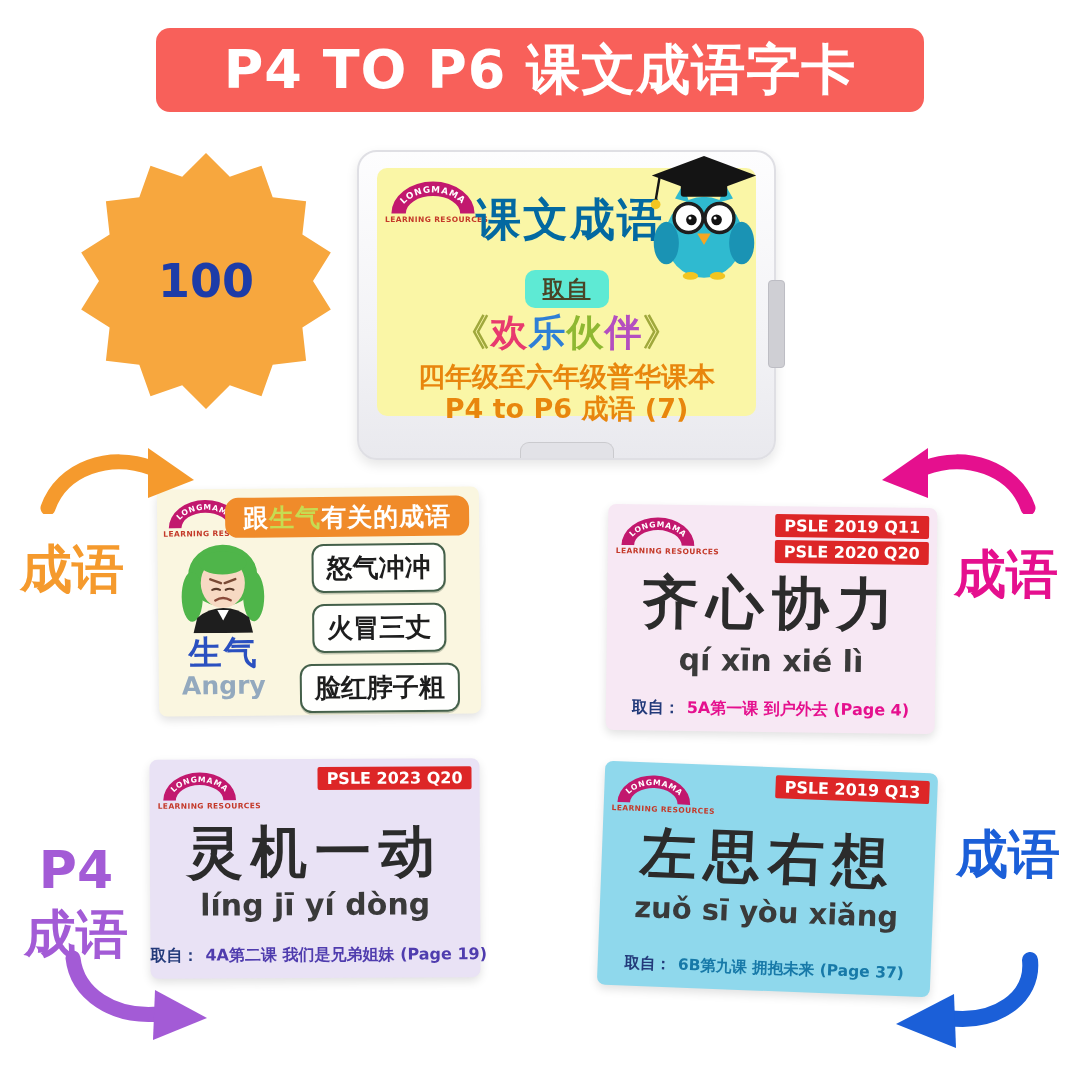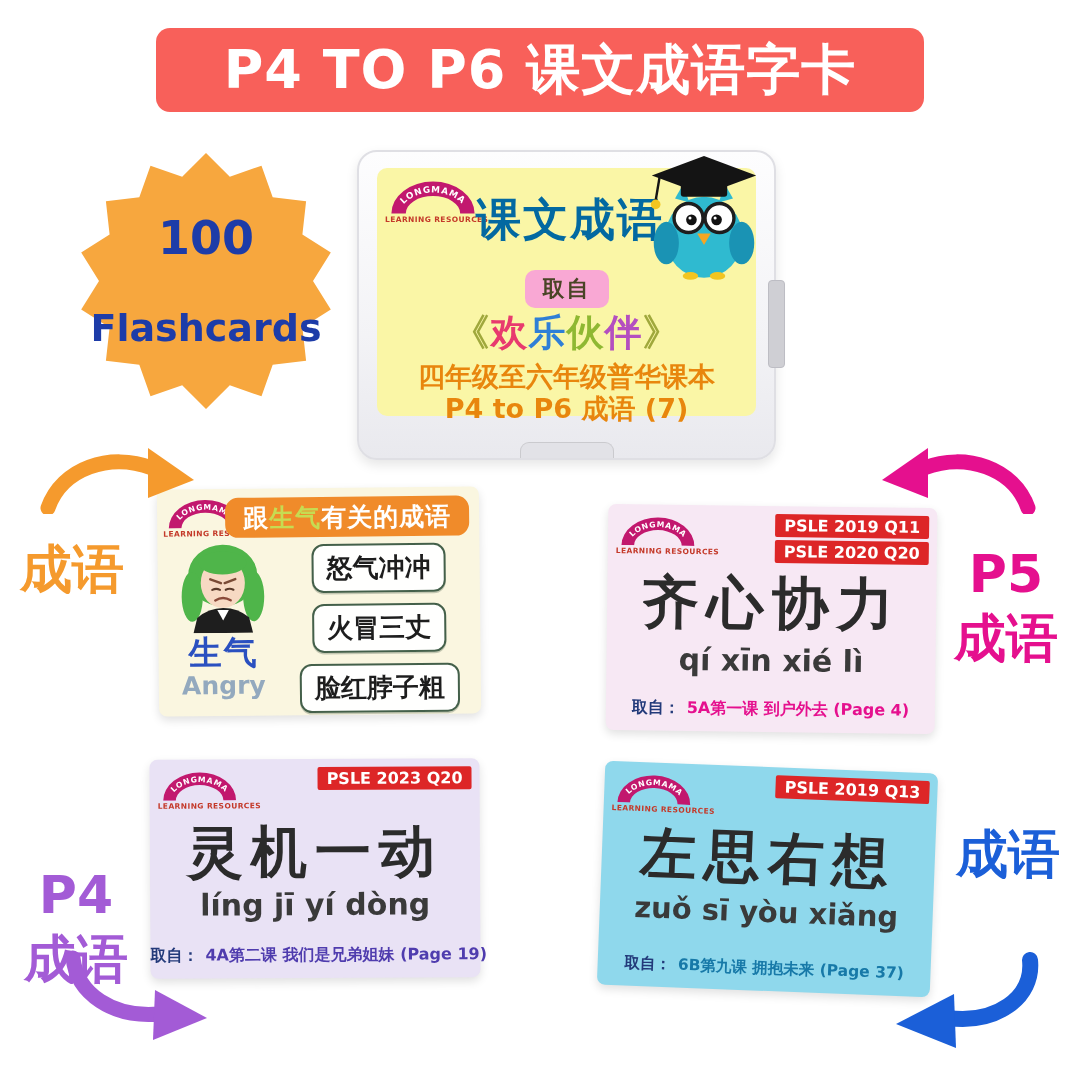--- a/index.html
+++ b/index.html
@@ -59,39 +59,38 @@
   #sum-cn{position:absolute;left:8px;top:142px;width:114px;text-align:center;font-size:33px;font-weight:800;letter-spacing:2px;}
   #sum-en{position:absolute;left:8px;top:182px;width:114px;text-align:center;font-size:25px;font-weight:600;}
   #sum-idioms{position:absolute;left:126px;top:56px;right:6px;display:flex;flex-direction:column;gap:11px;align-items:center;}
   .idiom-pill{background:rgba(255,255,255,.96);border:2.5px solid;border-radius:12px;padding:5px 13px;
               font-size:26px;font-weight:700;color:#1d1d1d;white-space:nowrap;box-shadow:0 1.5px 0 rgba(70,90,70,.30);}
 
   
   .pointer{position:absolute;text-align:center;font-weight:800;font-size:52px;line-height:1.24;}
   #ptr-summary{left:2px;top:537px;width:140px;}
   #ptr-p5{left:936px;top:542px;width:140px;}
-  #ptr-p4{left:8px;top:863px;width:136px;}
+  #ptr-p4{left:8px;top:838px;width:136px;}
   #ptr-p6{left:940px;top:822px;width:136px;}
 
   .arrow{position:absolute;}
 </style>
 </head>
 <body>
 
 <div id="stage">
 
   <div id="banner" style="background-color: rgb(248, 96, 90); color: rgb(255, 255, 255);">P4 TO P6 课文成语字卡</div>
 
   <div id="burst">
     <svg width="272" height="258" viewBox="0 0 272 258">
       <polygon id="burst-star" points="136.0,1.0 159.8,24.7 191.5,13.7 202.7,45.3 236.1,49.2 232.4,82.6 260.8,100.5 243.0,129.0 260.8,157.5 232.4,175.4 236.1,208.8 202.7,212.7 191.5,244.3 159.8,233.3 136.0,257.0 112.2,233.3 80.5,244.3 69.3,212.7 35.9,208.8 39.6,175.4 11.2,157.5 29.0,129.0 11.2,100.5 39.6,82.6 35.9,49.2 69.3,45.3 80.5,13.7 112.2,24.7" fill="#F7A73E"></polygon>
     </svg>
     <div class="txt" style="color: rgb(29, 60, 168); gap: 40px;">
       <div class="l0">100</div>
-      <div class="l1">Flashcards</div>
     </div>
   </div>
 
   <div id="box">
     <div id="box-latch"></div>
     <div id="box-clasp"></div>
     <div id="box-label" style="background-color: rgb(250, 246, 166);">
       <div class="lm-wrap" style="left:8px;top:10px;">
         <svg viewBox="0 0 120 44">
           <path d="M8,44 A52,40 0 0 1 112,44 L94,44 A34,22 0 0 0 26,44 Z" fill="#C2186E"></path>
@@ -117,21 +116,21 @@
         <circle cx="76" cy="68" r="15" fill="#ffffff" stroke="#1E1E1E" stroke-width="3.5"></circle>
         <path d="M58,66 L62,66" stroke="#1E1E1E" stroke-width="3.5"></path>
         <circle cx="47" cy="70" r="5.5" fill="#111111"></circle>
         <circle cx="73" cy="70" r="5.5" fill="#111111"></circle>
         <circle cx="45.5" cy="68" r="1.6" fill="#ffffff"></circle>
         <circle cx="71.5" cy="68" r="1.6" fill="#ffffff"></circle>
         <polygon points="53,84 67,84 60,96" fill="#F5A623"></polygon>
         <ellipse cx="46" cy="128" rx="8" ry="4" fill="#F2C520"></ellipse>
         <ellipse cx="74" cy="128" rx="8" ry="4" fill="#F2C520"></ellipse>
       </svg>
-      <div id="box-tag" style="background-color: #f9a8d4; color: rgb(74, 68, 38);">取自</div>
+      <div id="box-tag" style="background-color: #5eead4; color: rgb(74, 68, 38); text-decoration: underline;">取自</div>
       <div id="box-book">
         <span style="color: rgb(160, 168, 60);">《</span><span style="color: rgb(232, 58, 110);">欢</span><span style="color: rgb(47, 127, 214);">乐</span><span style="color: rgb(143, 184, 50);">伙</span><span style="color: rgb(180, 79, 192);">伴</span><span style="color: rgb(160, 168, 60);">》</span>
       </div>
       <div id="box-line1" style="color: rgb(232, 134, 13);">四年级至六年级普华课本</div>
       <div id="box-line2" style="color: rgb(232, 134, 13);">P4 to P6 成语 (7)</div>
     </div>
   </div>
 
   <div id="card-summary" class="card" style="background-color: rgb(250, 246, 224);">
     <div class="lm-wrap lm-small" style="left:6px;top:8px;">
@@ -231,21 +230,20 @@
     <div class="pinyin" style="top: 128px; font-size: 29px; color: rgb(58, 58, 58);">zuǒ sī yòu xiǎng</div>
     <div class="source-line" style="font-size:15.5px;">
       <span class="source-prefix" style="color: rgb(35, 58, 122);">取自：</span><span style="color: rgb(23, 121, 168);">6B第九课 拥抱未来 (Page 37)</span>
     </div>
   </div>
 
   <div id="ptr-summary" class="pointer" style="color: rgb(245, 154, 45);">
     <div>成语</div>
   </div>
   <div id="ptr-p5" class="pointer" style="color: rgb(229, 16, 142);">
-    <div>P5</div>
     <div>成语</div>
   </div>
   <div id="ptr-p4" class="pointer" style="color: rgb(163, 91, 214);">
     <div>P4</div>
     <div>成语</div>
   </div>
   <div id="ptr-p6" class="pointer" style="color: rgb(27, 95, 216);">
     <div>成语</div>
   </div>
 

